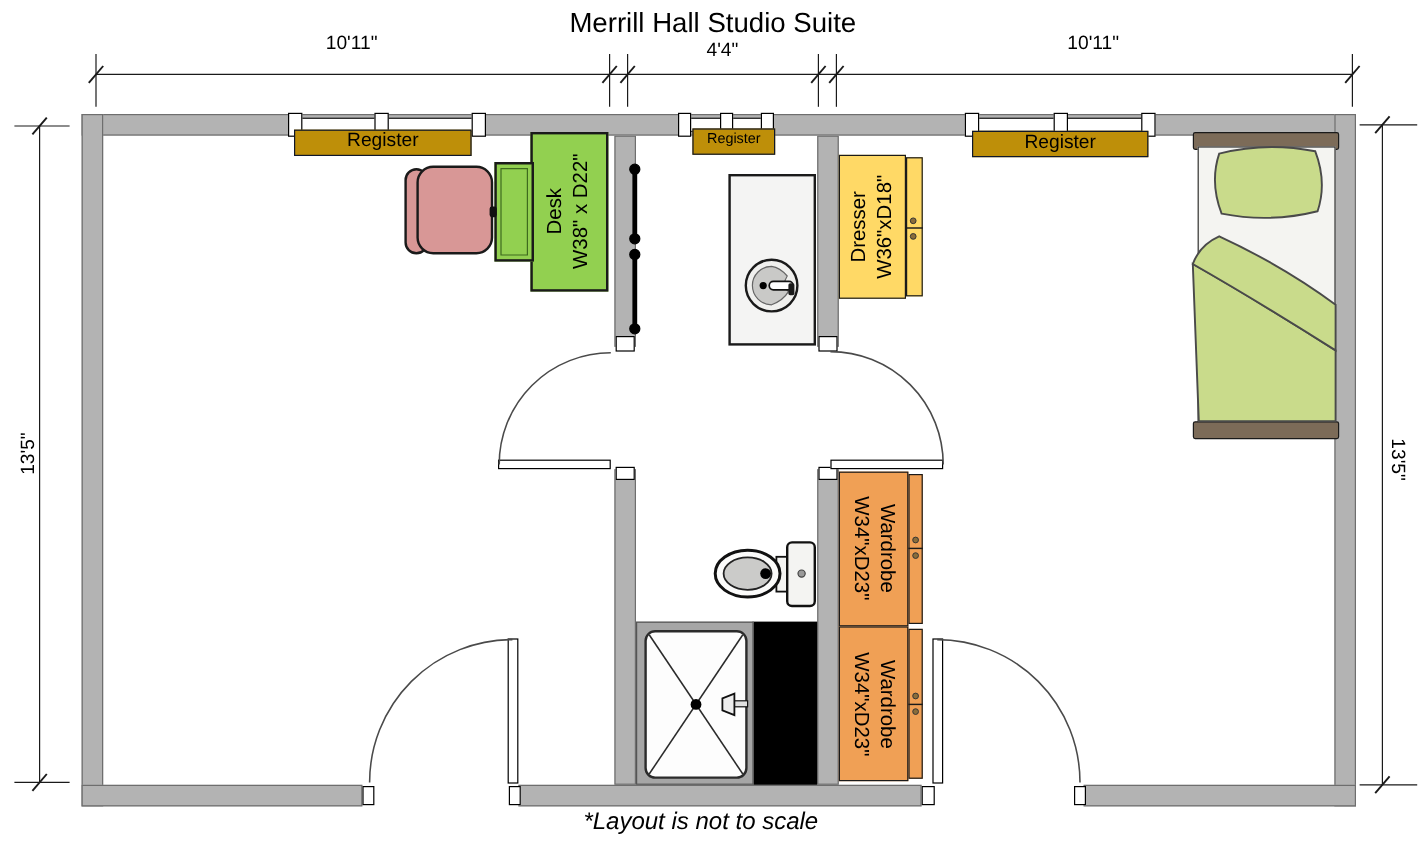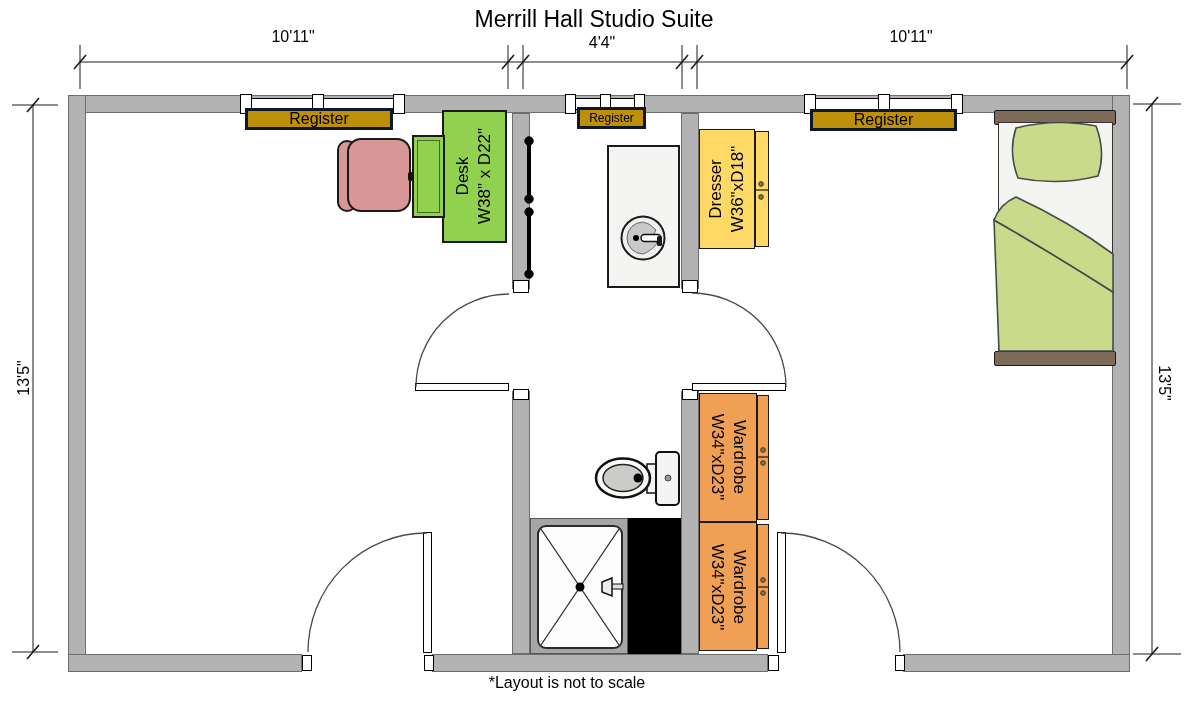--- a/index.html
+++ b/index.html
@@ -2,34 +2,34 @@
 <html><head>
 <meta charset="utf-8">
 <style>
   html,body{margin:0;padding:0;background:#fff;}
   .plan{position:relative;width:1188px;height:704px;background:#ffffff;overflow:hidden;
         font-family:"Liberation Sans",sans-serif;color:#000;}
   .wall{position:absolute;background:#B3B3B3;border:1px solid #6E6E6E;box-sizing:border-box;}
   .cap{position:absolute;background:#ffffff;border:1px solid #000;box-sizing:border-box;}
   .winband{position:absolute;background:#ffffff;border-top:1.2px solid #000;border-bottom:1.2px solid #000;box-sizing:border-box;}
   .wintab{position:absolute;background:#ffffff;border:1px solid #000;box-sizing:border-box;}
-  .register{position:absolute;background:#BE8F09;border:3px solid #0f172a;box-sizing:border-box;
-            display:flex;align-items:center;justify-content:center;font-size:16px;color:#000;}
+  .register{position:absolute;background:#BE8F09;border:1px solid #0f172a;box-sizing:border-box;
+            display:flex;align-items:flex-start;justify-content:center;font-size:16px;color:#000;}
   .register.small{font-size:12px;}
   .furn{position:absolute;box-sizing:border-box;}
   .leaf{position:absolute;background:#fff;border:1.2px solid #000;box-sizing:border-box;z-index:22;}
   .vlabel{position:absolute;display:flex;flex-direction:column;align-items:center;justify-content:center;
           white-space:nowrap;z-index:40;font-size:17px;line-height:1.32;text-align:center;}
   .rotccw{transform:translate(-50%,-50%) rotate(-90deg);}
   .rotcw{transform:translate(-50%,-50%) rotate(90deg);}
   .dimtext{position:absolute;font-size:16px;white-space:nowrap;z-index:40;}
   .center{transform:translate(-50%,0);}
   svg.overlay{position:absolute;left:0;top:0;z-index:30;pointer-events:none;}
   .title{position:absolute;left:594px;top:6px;transform:translateX(-50%);font-size:23px;z-index:40;white-space:nowrap;}
-  .footnote{position:absolute;left:567px;top:674px;transform:translateX(-50%);font-size:16px;z-index:40;white-space:nowrap;}
+  .footnote{position:absolute;left:584px;top:674px;transform:translateX(-50%);font-size:20px;z-index:40;white-space:nowrap;font-style:italic;}
   .bedlabel{position:absolute;left:998px;top:286px;width:115px;text-align:center;font-size:19px;line-height:1.35;z-index:40;}
   .tray{position:absolute;background:#92D050;border:2px solid #1a1a1a;box-shadow:inset 0 0 0 3px #92D050, inset 0 0 0 4px #3e6b1e;box-sizing:border-box;}
 </style>
 </head>
 <body>
 
 <div class="plan">
 
   <div class="title">Merrill Hall Studio Suite</div>
   <div class="footnote">*Layout is not to scale</div>

